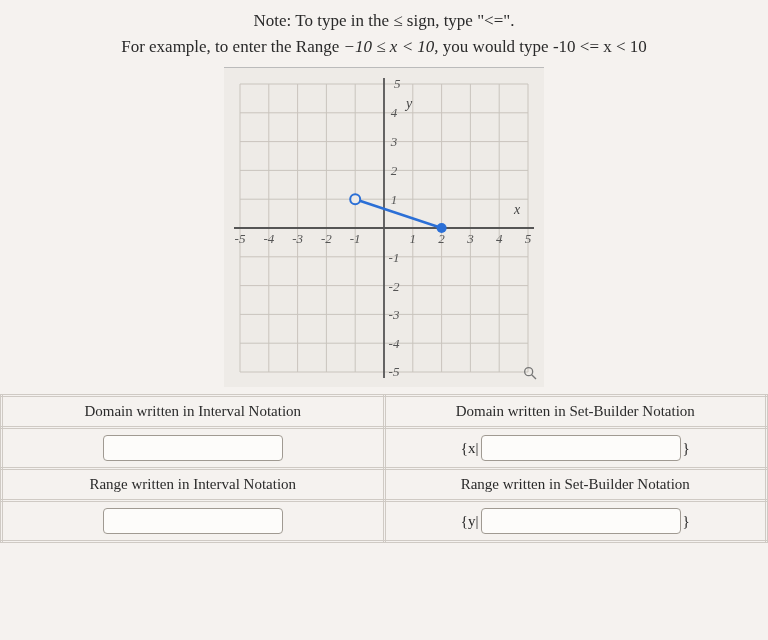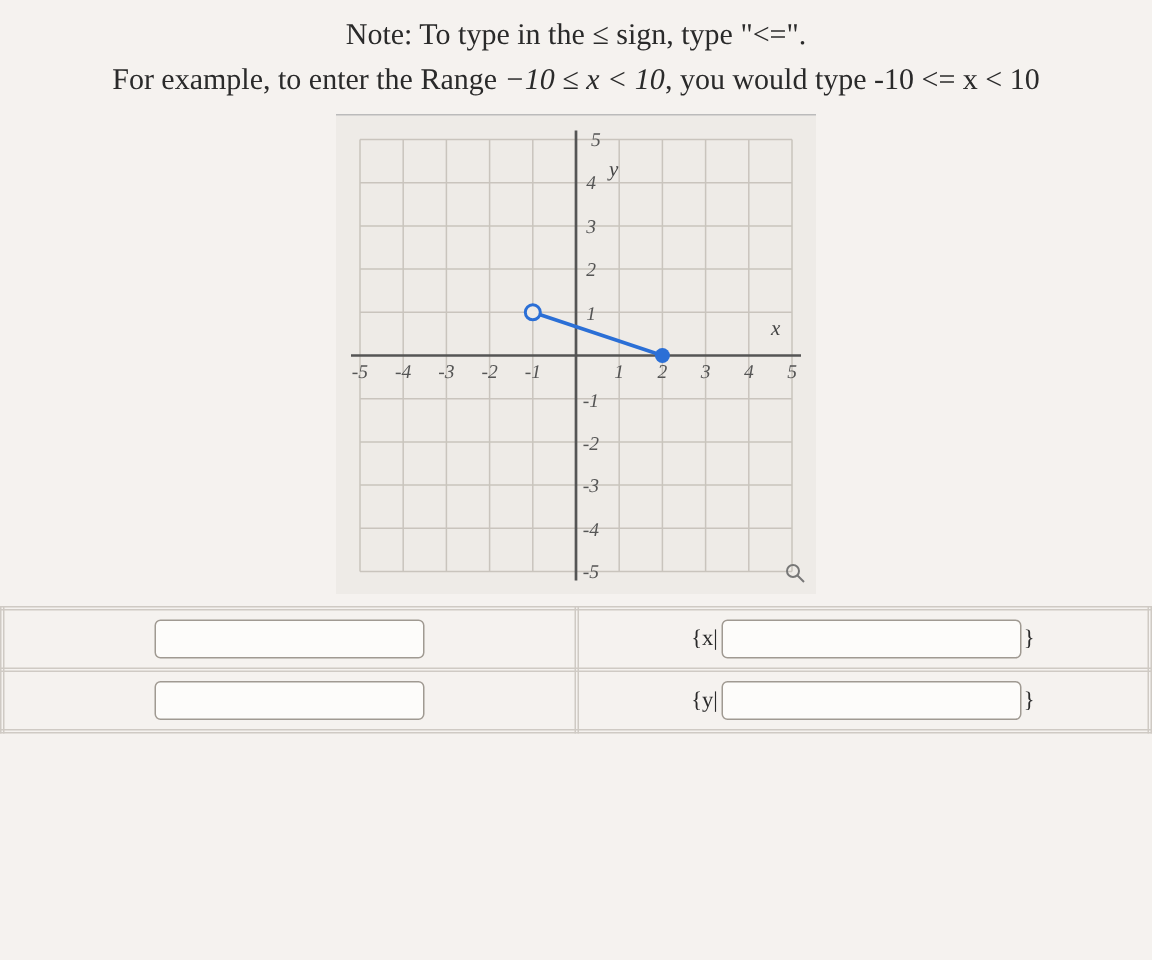--- a/index.html
+++ b/index.html
@@ -7,21 +7,21 @@
     font-family: Georgia, 'Times New Roman', serif;
     background: #f5f2ef;
     width: 768px;
     height: 640px;
     overflow: hidden;
     color: #2a2a2a;
   }
   .note {
     text-align: center;
     padding: 8px 58px 4px;
-    font-size: 20px;
+    font-size: 17px;
     line-height: 1.5;
   }
   .math { font-style: italic; }
   .graph-wrap { text-align: center; margin: 4px 0 0; }
   .graph-box {
     display: inline-block;
     width: 320px;
     height: 320px;
     position: relative;
     background: #eeebe7;
@@ -135,31 +135,39 @@
     </svg>
     <svg class="magnifier" viewBox="0 0 24 24">
       <circle cx="10" cy="10" r="6" fill="none" stroke="#777" stroke-width="2"></circle>
       <line x1="14.5" y1="14.5" x2="21" y2="21" stroke="#777" stroke-width="2"></line>
     </svg>
   </div>
 </div>
 
 <table class="answers">
   <tbody>
+      <tr>
+    <td>Domain written in Interval Notation</td>
+    <td>Domain written in Set-Builder Notation</td>
+  </tr>
   <tr>
     <td class="field-row">
       <input class="answer-input wide" value="" style="">
     </td>
     <td class="field-row">
       <span class="inline-field">
         <span class="prefix">{x|</span>
         <input class="answer-input med" value="" style="">
         <span class="suffix">}</span>
       </span>
     </td>
+  </tr>
+  <tr>
+    <td>Range written in Interval Notation</td>
+    <td>Range written in Set-Builder Notation</td>
   </tr>
   <tr>
     <td class="field-row">
       <input class="answer-input wide" value="" style="">
     </td>
     <td class="field-row">
       <span class="inline-field">
         <span class="prefix">{y|</span>
         <input class="answer-input med" value="" style="">
         <span class="suffix">}</span>

